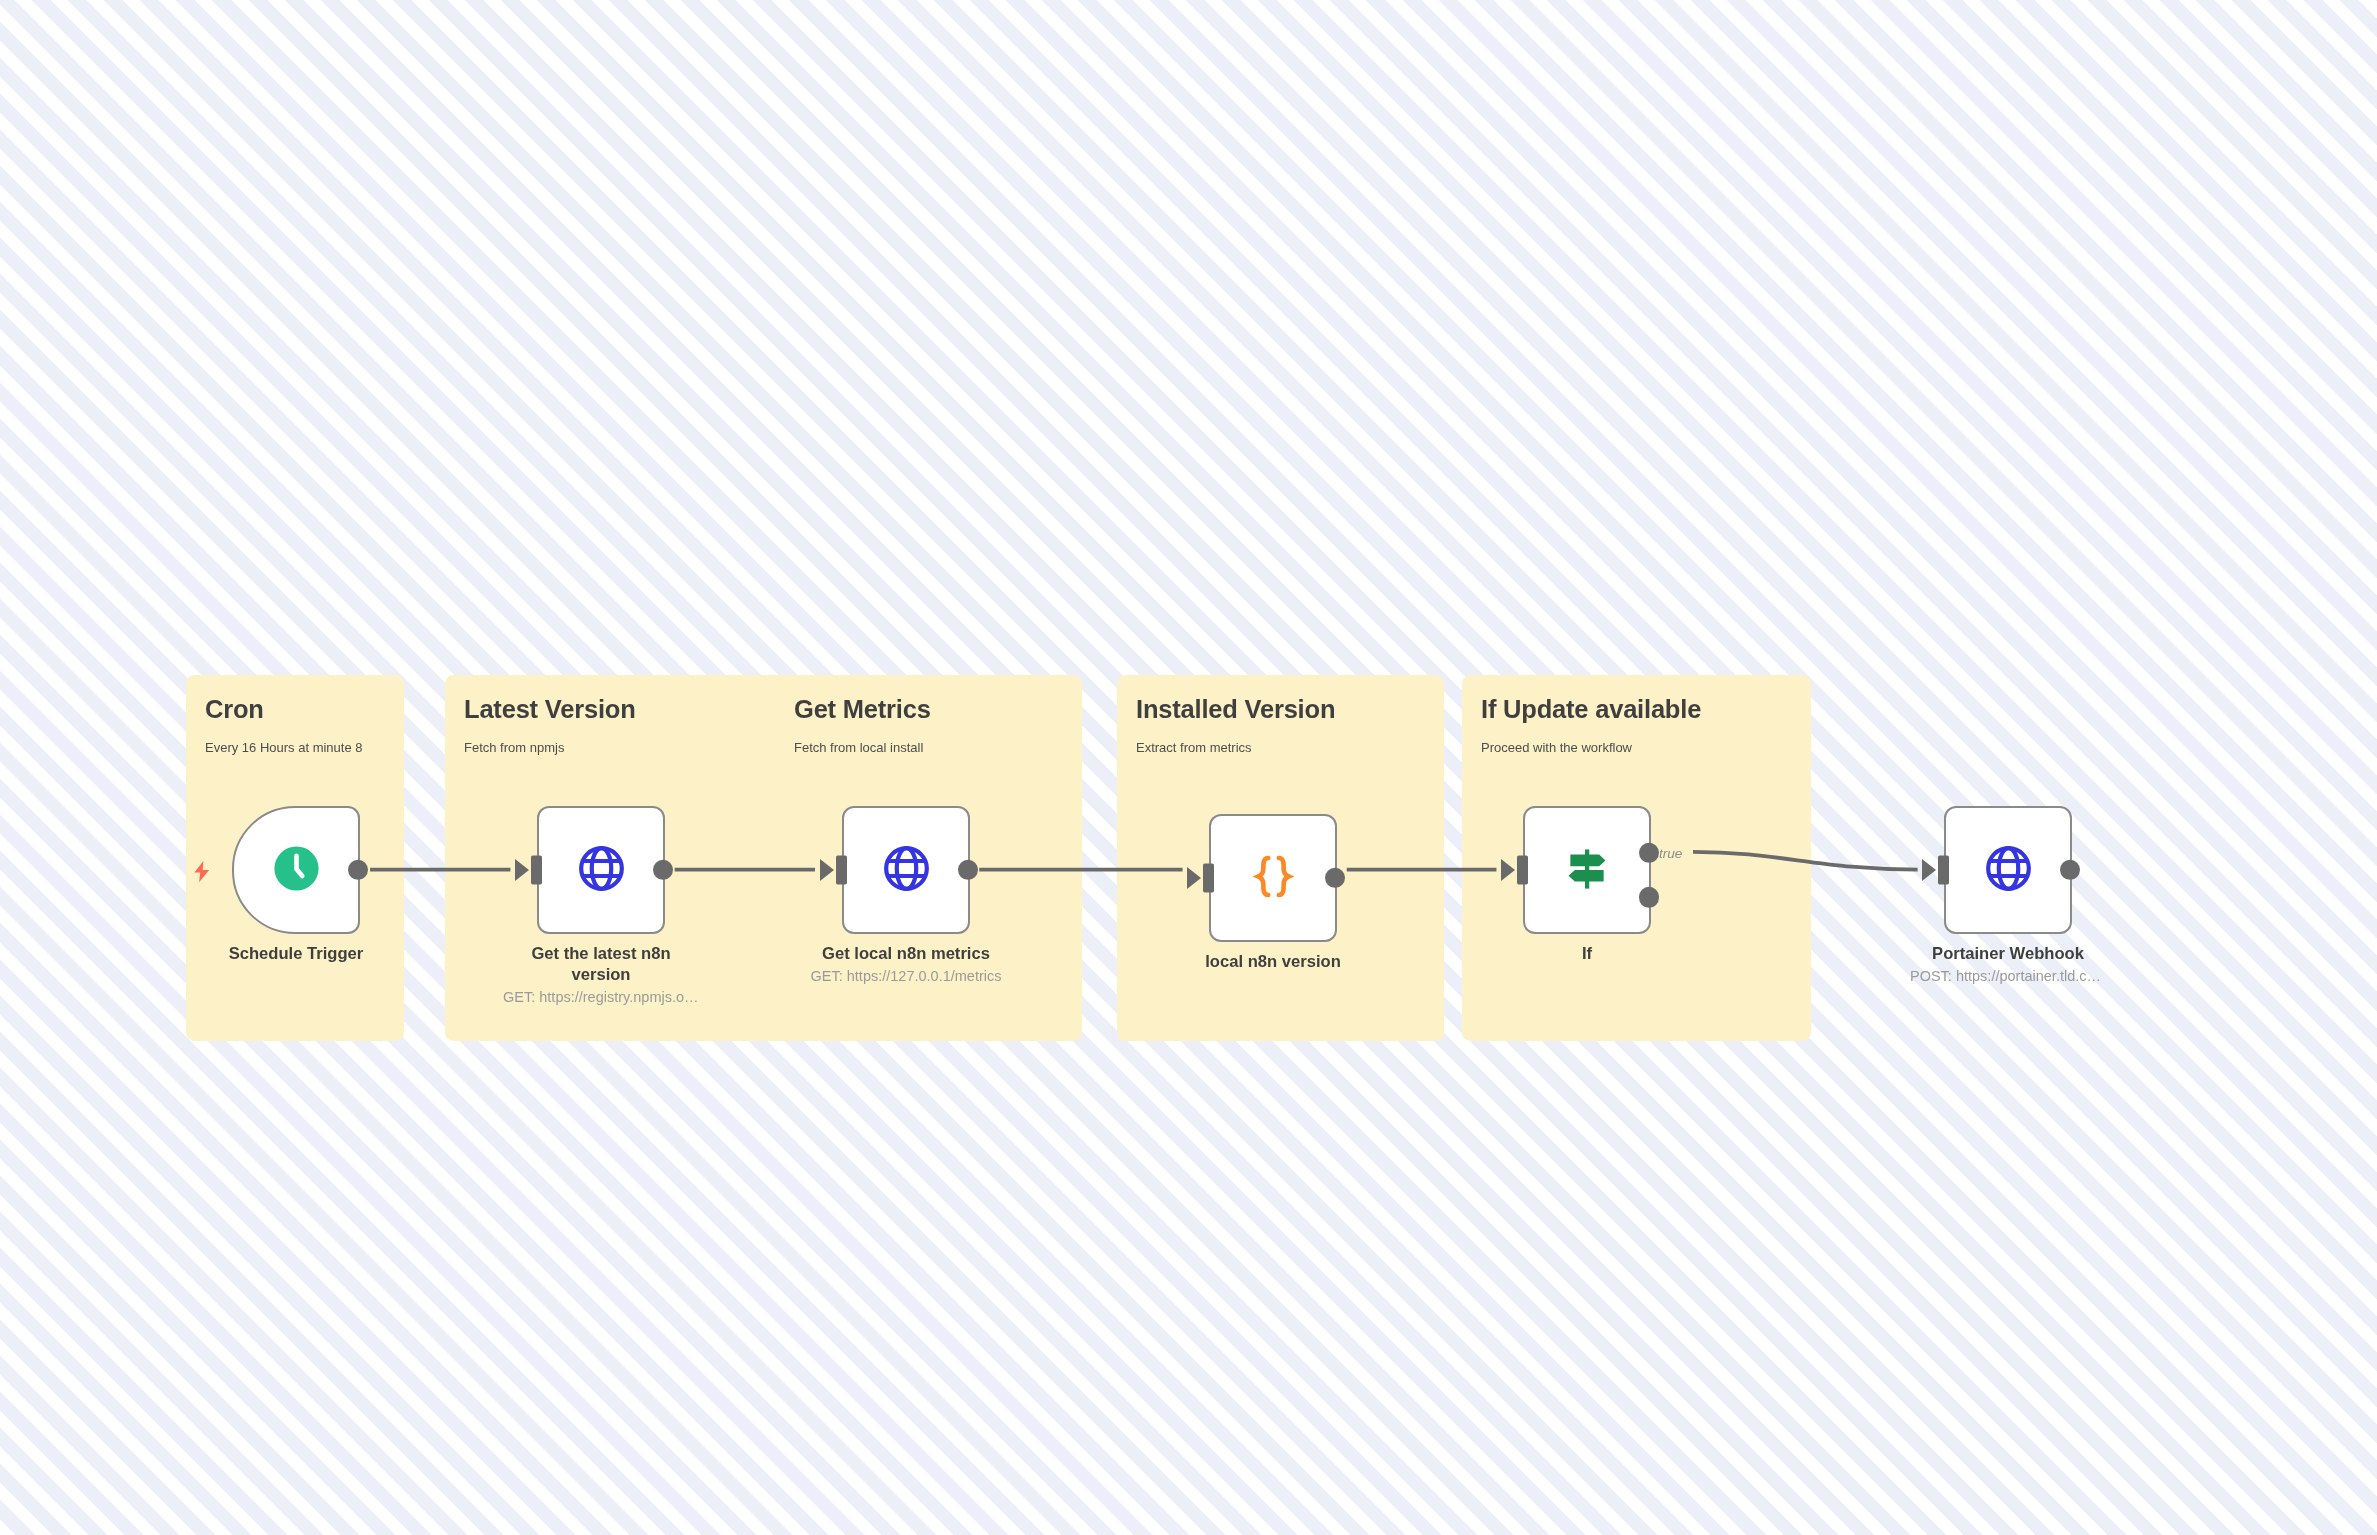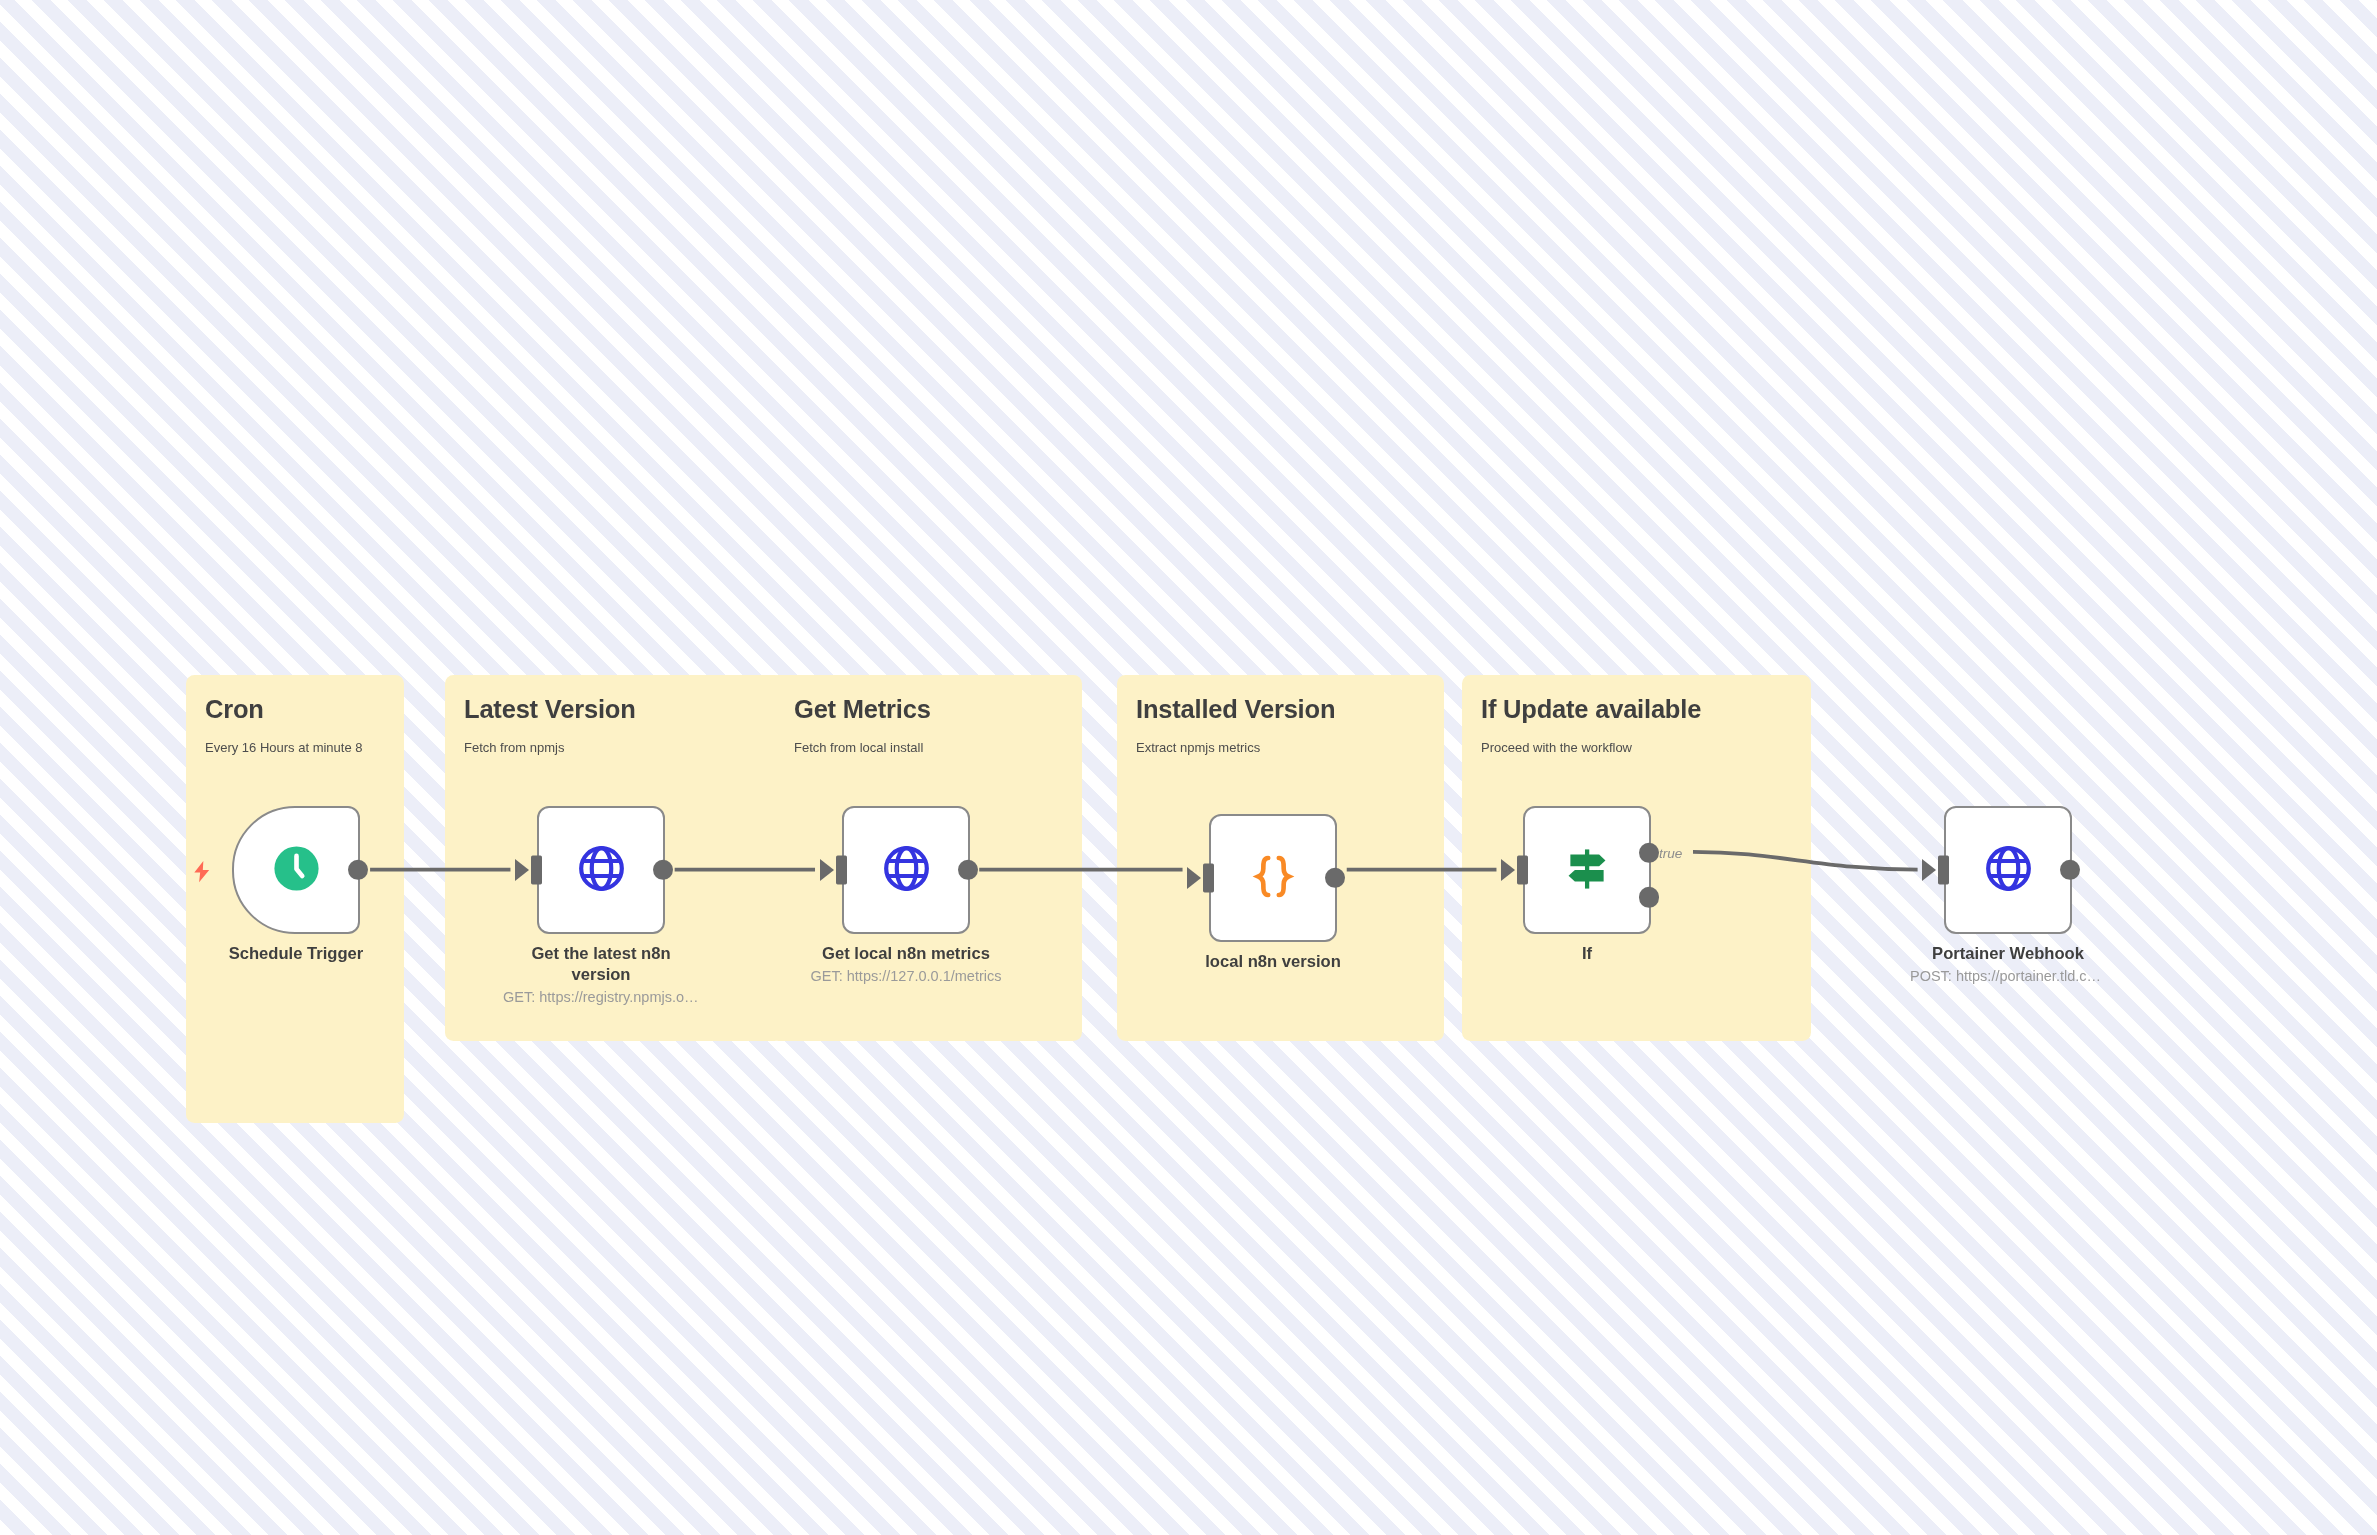--- a/index.html
+++ b/index.html
@@ -156,38 +156,38 @@
     z-index: 4;
     pointer-events: none;
   }
   .wire { stroke: #6a6a6a; stroke-width: 4.5; fill: none; }
 </style>
 </head>
 <body>
 
 <div id="canvas">
 
-  <div class="sticky" style="left:186px; top:675px; width:218px; height:448px;">
+  <div class="sticky" style="left:186px; top:675px; width:218px; height:366px;">
     <div class="sticky-title">Cron</div>
     <div class="sticky-sub">Every 16 Hours at minute 8</div>
   </div>
 
   <div class="sticky" style="left:445px; top:675px; width:338px; height:366px;">
     <div class="sticky-title">Latest Version</div>
     <div class="sticky-sub">Fetch from npmjs</div>
   </div>
 
   <div class="sticky" style="left:770px; top:675px; width:312px; height:366px;padding-left:24px;">
     <div class="sticky-title">Get Metrics</div>
     <div class="sticky-sub">Fetch from local install</div>
   </div>
 
   <div class="sticky" style="left:1117px; top:675px; width:327px; height:366px;">
     <div class="sticky-title">Installed Version</div>
-    <div class="sticky-sub">Extract npmjs metrics</div>
+    <div class="sticky-sub">Extract from metrics</div>
   </div>
 
   <div class="sticky" style="left:1462px; top:675px; width:349px; height:366px;">
     <div class="sticky-title">If Update available</div>
     <div class="sticky-sub">Proceed with the workflow</div>
   </div>
 
 
   <svg id="wires" viewBox="0 0 2794 1805" width="2377" height="1536">
     <path class="wire" d="M 435 1022 L 600 1022"></path>

